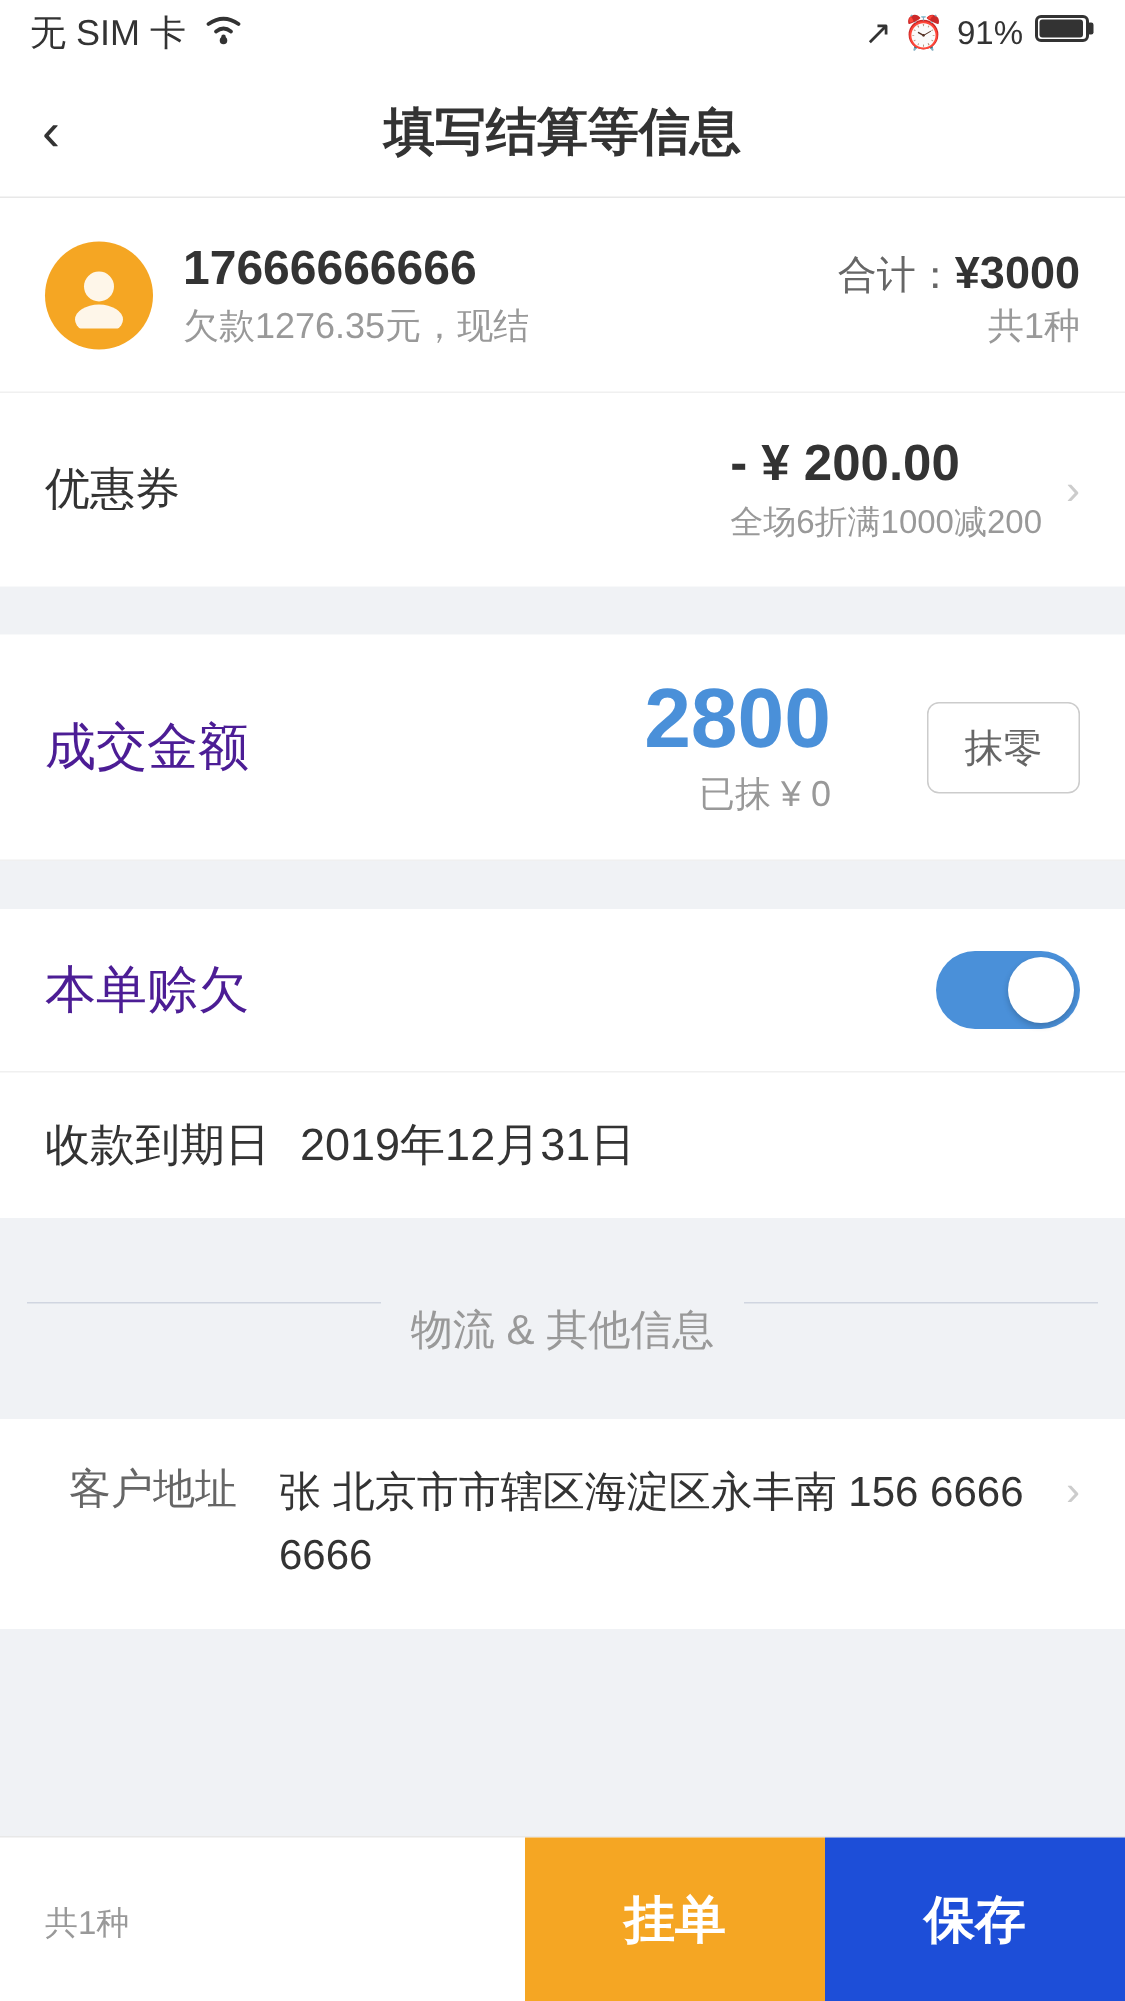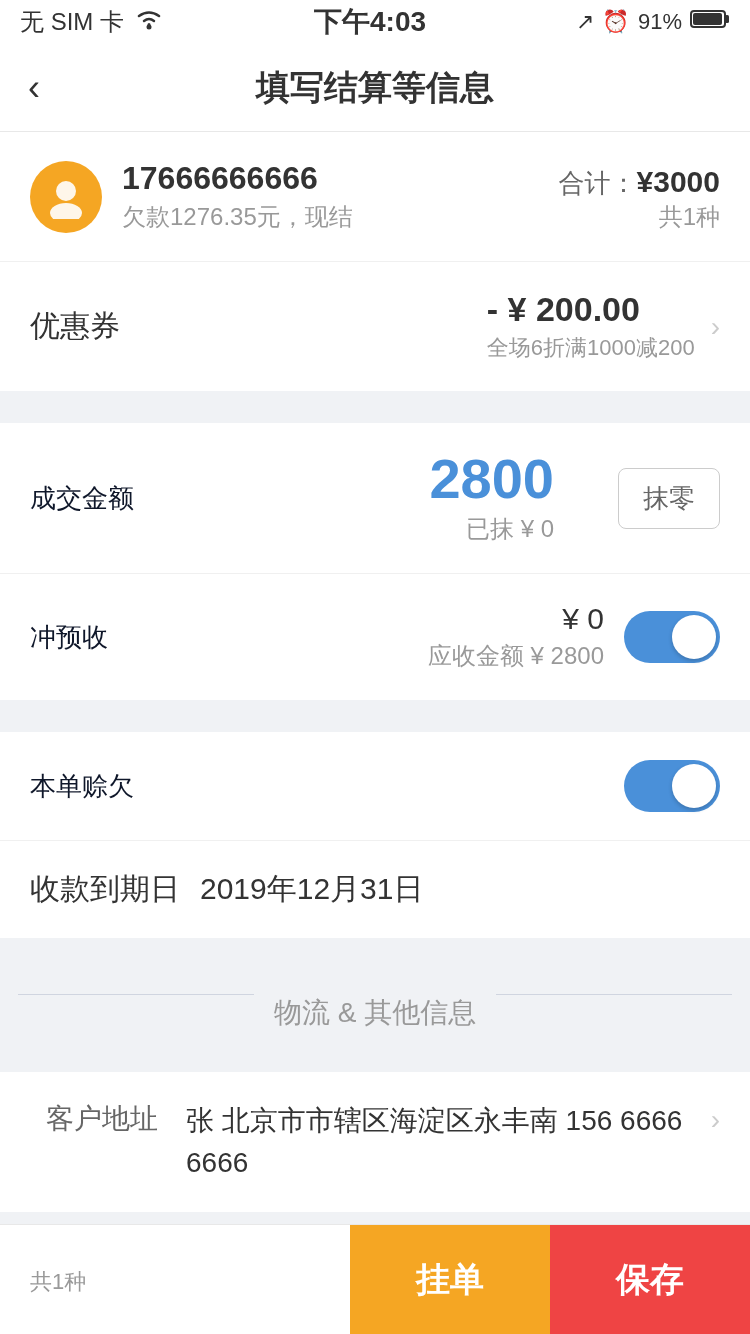--- a/index.html
+++ b/index.html
@@ -102,21 +102,21 @@
     .divider { height: 16px; background: #f0f2f5; }
 
     
     .amount-row {
       padding: 28px 30px;
       display: flex;
       align-items: center;
       justify-content: space-between;
       border-bottom: 1px solid #f0f0f0;
     }
-    .row-label { font-size: 26px; color: #0f172a; }
+    .row-label { font-size: 34px; color: #4c1d95; }
     .amount-right { display: flex; align-items: center; gap: 20px; }
     .amount-value { font-size: 56px; font-weight: 600; color: #4a90d9; line-height: 1; }
     .amount-erased { font-size: 24px; color: #999; margin-top: 6px; text-align: right; }
     .btn-round {
       border: 1px solid #ccc;
       border-radius: 8px;
       padding: 12px 24px;
       font-size: 26px;
       color: #666;
       background: #fff;
@@ -226,21 +226,21 @@
       font-size: 34px;
       font-weight: 600;
       display: flex;
       align-items: center;
       justify-content: center;
       cursor: pointer;
     }
     .btn-save {
       width: 200px;
       height: 110px;
-      background: #ef4444;
+      background: #1d4ed8;
       color: #fff;
       font-size: 34px;
       font-weight: 600;
       display: flex;
       align-items: center;
       justify-content: center;
       cursor: pointer;
     }
 
     .content-scroll {
@@ -255,21 +255,20 @@
     <span>无 SIM 卡</span>
     <span>
       <svg width="30" height="22" viewBox="0 0 30 22">
         <path d="M15 18 Q15 15 15 18" stroke="#333" stroke-width="3" fill="none"></path>
         <path d="M10 13 Q15 9 20 13" stroke="#333" stroke-width="2.5" fill="none" stroke-linecap="round"></path>
         <path d="M5 8 Q15 1 25 8" stroke="#333" stroke-width="2.5" fill="none" stroke-linecap="round"></path>
         <circle cx="15" cy="19" r="2.5" fill="#333"></circle>
       </svg>
     </span>
   </div>
-  <div class="status-center">下午4:03</div>
   <div class="status-right">
     <span>↗</span>
     <span>⏰</span>
     <span>91%</span>
     <span>
       <svg width="40" height="20" viewBox="0 0 40 20">
         <rect x="1" y="2" width="34" height="16" rx="3" stroke="#333" stroke-width="2" fill="none"></rect>
         <rect x="35" y="6" width="4" height="8" rx="1.5" fill="#333"></rect>
         <rect x="3" y="4" width="29" height="12" rx="2" fill="#333"></rect>
       </svg>
@@ -323,32 +322,20 @@
     <div class="amount-row">
       <span class="row-label">成交金额</span>
       <div class="amount-right">
         <div>
           <div class="amount-value">2800</div>
           <div class="amount-erased">已抹  ¥ 0</div>
         </div>
         <button class="btn-round">抹零</button>
       </div>
     </div>
-    <div class="prepay-row">
-      <span class="row-label">冲预收</span>
-      <div class="prepay-right">
-        <div class="prepay-amount">
-          <div class="prepay-value">¥ 0</div>
-          <div class="prepay-desc">应收金额 ¥ 2800</div>
-        </div>
-        <div class="toggle">
-          <div class="toggle-knob"></div>
-        </div>
-      </div>
-    </div>
   </div>
 
   <div class="divider"></div>
 
   <div class="section">
     <div class="debt-row">
       <span class="row-label">本单赊欠</span>
       <div class="toggle">
         <div class="toggle-knob"></div>
       </div>

